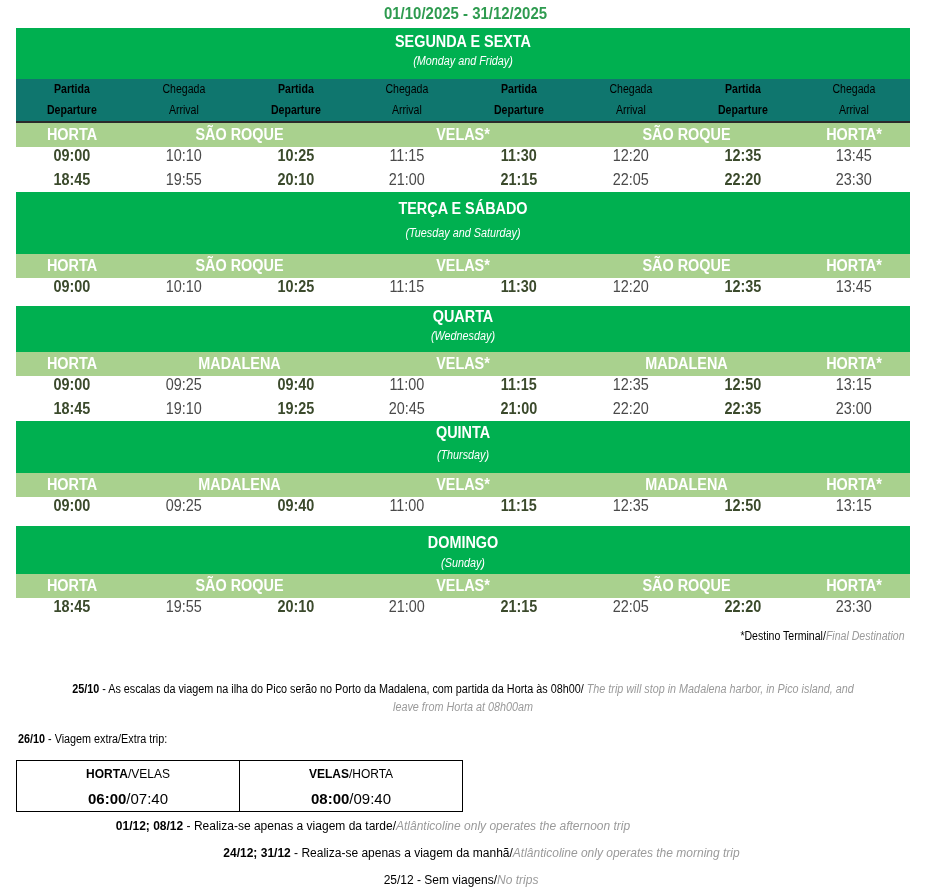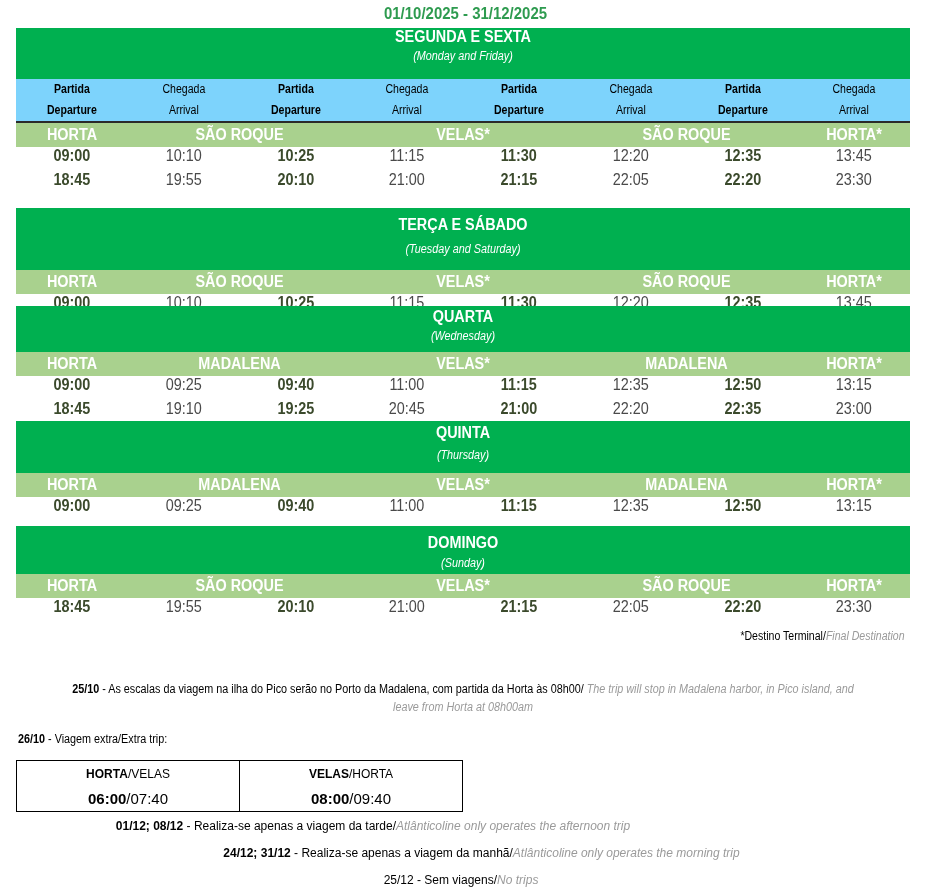--- a/index.html
+++ b/index.html
@@ -12,21 +12,21 @@
     position: absolute; left: 0; top: 4px; width: 931px; text-align: center;
     color: #2E9B4F; font-weight: bold; font-size: 17px;
     transform: scaleX(0.88); transform-origin: center;
   }
   .sched { position: absolute; left: 16px; width: 894px; }
   .day-head {
     background: #00B050; color: #ffffff; text-align: center;
   }
   .day-name { font-weight: bold; font-size: 16px; display: block; transform: scaleX(0.9); }
   .day-en { font-style: italic; font-size: 12px; display: block; transform: scaleX(0.9); }
-  .colhead { display: flex; background: #7dd3fc; border-bottom: 2px solid #2a2a2a; }
+  .colhead { display: flex; background: #0f766e; border-bottom: 2px solid #2a2a2a; }
   .colhead .c { flex: 1; text-align: center; font-size: 12px; line-height: 21px; color: #000; transform: scaleX(0.88); }
   .colhead .c.b { font-weight: bold; }
   .ports { display: flex; background: #A9D18E; height: 24px; align-items: center; }
   .port { color: #ffffff; font-weight: bold; font-size: 16px; text-align: center; transform: scaleX(0.9); }
   .row { display: flex; height: 24px; align-items: flex-start; background: #fff; }
   .row .t { flex: 1; text-align: center; font-size: 16px; color: #4a4a4a; transform: scaleX(0.9); }
   .row .t.b { font-weight: bold; color: #3B4A2C; }
   .footnote {
     position: absolute; right: 26px; top: 629px; font-size: 12px; color: #000;
     transform: scaleX(0.88); transform-origin: right;
@@ -44,21 +44,21 @@
   .extra-cell + .extra-cell { border-left: 1.5px solid #000; }
   .extra-cell .r1 { line-height: 26px; text-align: center; }
   .extra-cell .r2 { font-size: 15px; line-height: 24px; }
 </style>
 </head>
 <body>
 
 <div class="title">01/10/2025 - 31/12/2025</div>
 
 <div class="sched" style="top:28px;">
-  <div class="day-head" style="height:51px;">
+  <div class="day-head" style="height:51px;padding-top:5px;">
     <span class="day-name">SEGUNDA E SEXTA</span>
     <span class="day-en" style="margin-top:3px;">(Monday and Friday)</span>
   </div>
   <div class="colhead" style="height:44px;">
     <div class="c b">
         <div>Partida</div>
         <div>Departure</div>
       </div>
     <div class="c">
         <div>Chegada</div>
@@ -111,21 +111,21 @@
     <div class="t">19:55</div>
     <div class="t b">20:10</div>
     <div class="t">21:00</div>
     <div class="t b">21:15</div>
     <div class="t">22:05</div>
     <div class="t b">22:20</div>
     <div class="t">23:30</div>
   </div>
 </div>
 
-<div class="sched" style="top:208px;border-radius:10px;">
+<div class="sched" style="top:192px;border-radius:10px;">
   <div class="day-head" style="height:62px;padding-top:8px;">
     <span class="day-name">TERÇA E SÁBADO</span>
     <span class="day-en" style="margin-top:8px;">(Tuesday and Saturday)</span>
   </div>
   <div class="ports">
     <div class="port" style="width:112px">HORTA</div>
     <div class="port" style="width:223px">SÃO ROQUE</div>
     <div class="port" style="width:224px">VELAS*</div>
     <div class="port" style="width:223px">SÃO ROQUE</div>
     <div class="port" style="width:112px">HORTA*</div>

